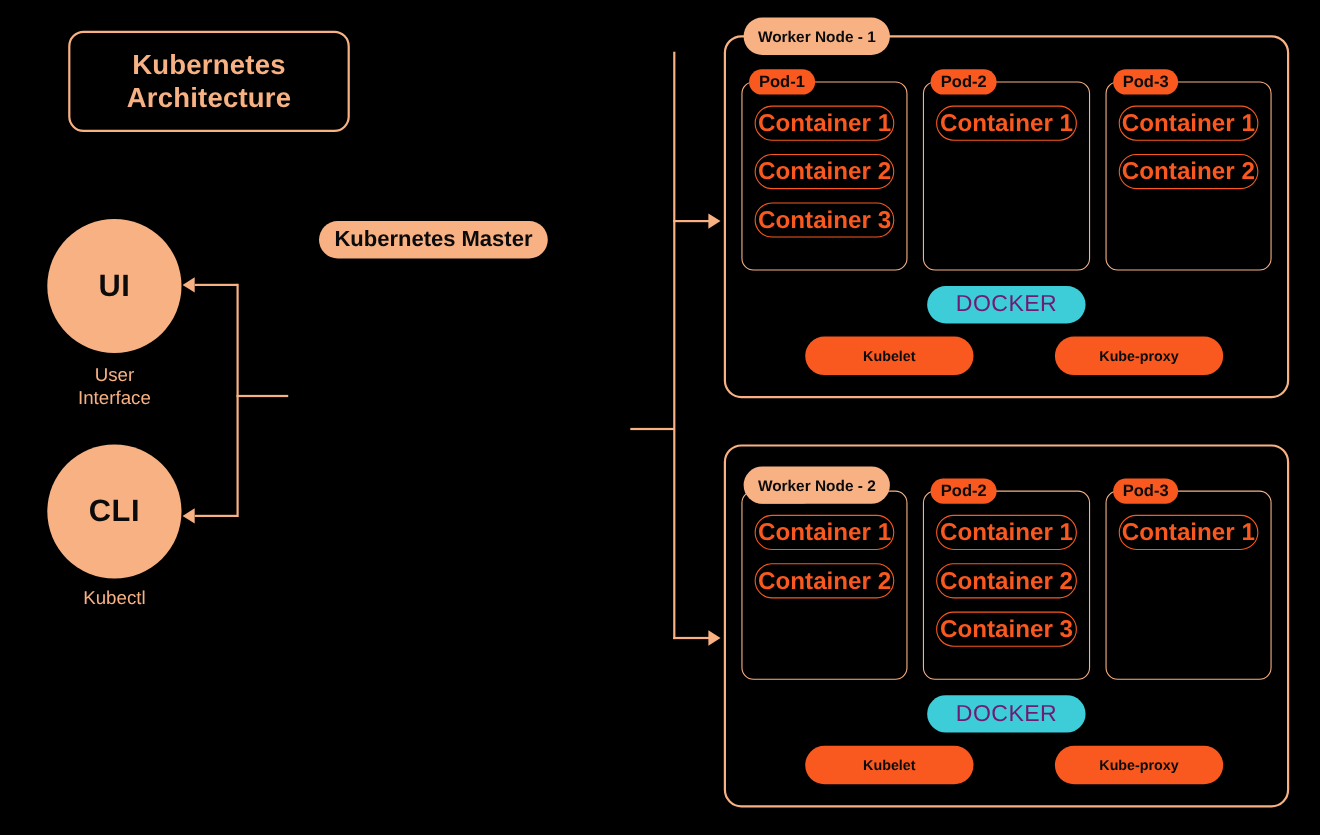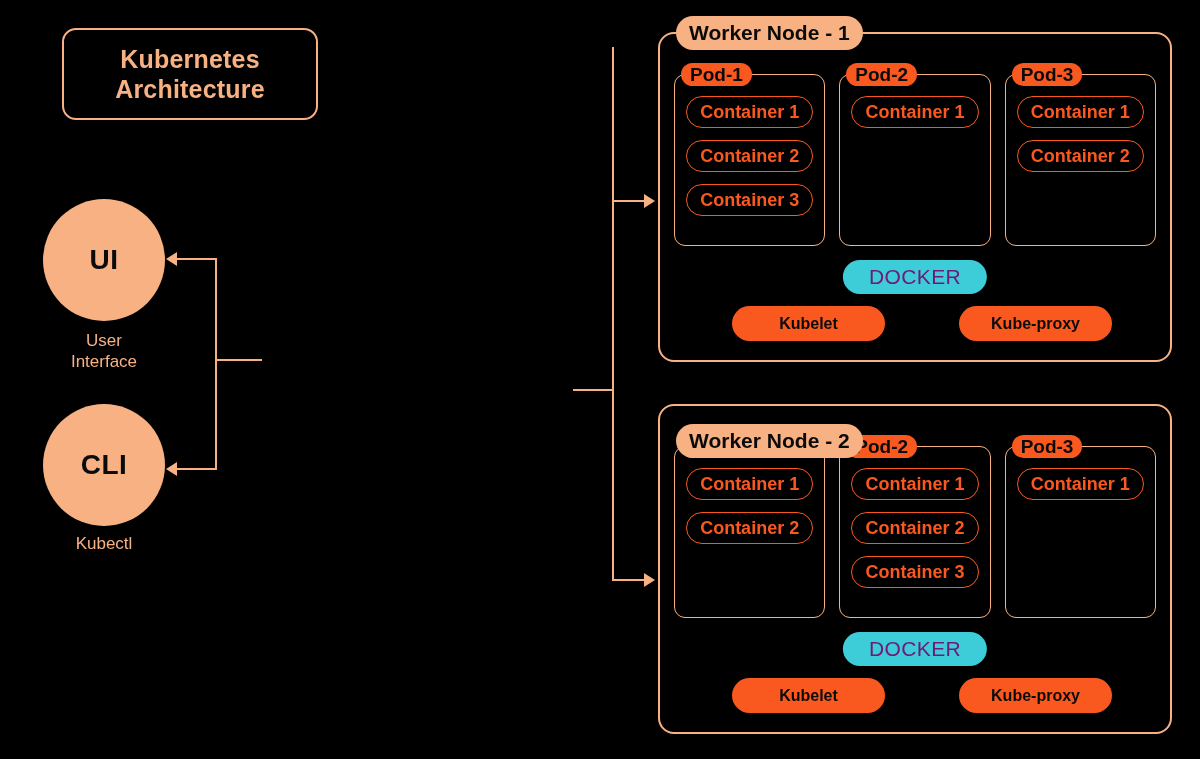--- a/index.html
+++ b/index.html
@@ -150,21 +150,21 @@
   .worker-title {
     position: absolute;
     height: 34px;
     padding: 0 13px;
     background: #F7B183;
     border-radius: 17px;
     display: flex;
     align-items: center;
     justify-content: center;
     color: #0b0b0b;
-    font-size: 21px;
+    font-size: 14px;
     font-weight: bold;
     white-space: nowrap;
   }
   #worker-title-1 { left: 676px; top: 16px; }
   #worker-title-2 { left: 676px; top: 388px; margin-top: 36px; }
 
   .pods-row {
     position: absolute;
     left: 14px;
     right: 14px;
@@ -185,35 +185,35 @@
     position: absolute;
     left: 6px;
     top: -12px;
     height: 23px;
     padding: 0 9px;
     background: #F9581F;
     border-radius: 12px;
     display: flex;
     align-items: center;
     color: #0b0b0b;
-    font-size: 19px;
+    font-size: 15px;
     font-weight: bold;
     white-space: nowrap;
   }
   .container-box {
     height: 32px;
     margin-bottom: 12px;
     border: 1.5px solid #F9581F;
     border-radius: 16px;
     box-sizing: border-box;
     display: flex;
     align-items: center;
     justify-content: center;
     color: #F9581F;
-    font-size: 18px;
+    font-size: 22px;
     font-weight: 600;
     white-space: nowrap;
   }
 
   .docker-pill {
     position: absolute;
     left: 50%;
     transform: translateX(-50%);
     top: 226px;
     height: 34px;
@@ -233,21 +233,21 @@
     position: absolute;
     top: 272px;
     height: 35px;
     width: 153px;
     background: #F9581F;
     border-radius: 18px;
     display: flex;
     align-items: center;
     justify-content: center;
     color: #0b0b0b;
-    font-size: 16px;
+    font-size: 13px;
     font-weight: bold;
     white-space: nowrap;
   }
   .agent-kubelet { left: 72px; }
   .agent-proxy { right: 58px; }
 </style>
 </head>
 <body>
 
 <div id="stage">
@@ -281,20 +281,23 @@
   <div class="line-h" style="left:177px; top:468px; width:39px;"></div>
   <div class="arrow-left" style="left:166px; top:462px;"></div>
 
   <div class="line-h" style="left:573px; top:389px; width:40px;"></div>
   <div class="line-v" style="left:612px; top:47px; height:534px;"></div>
   <div class="line-h" style="left:612px; top:200px; width:33px;"></div>
   <div class="arrow-right" style="left:644px; top:194px;"></div>
   <div class="line-h" style="left:612px; top:579px; width:33px;"></div>
   <div class="arrow-right" style="left:644px; top:573px;"></div>
 
+  <div id="master-title">
+    <span>Kubernetes Master</span>
+  </div>
 
   <div class="worker-node" id="worker-node-1">
     <div class="pods-row">
 
       <div class="pod-box">
         <div class="pod-badge">
           <span>Pod-1</span>
         </div>
         <div class="container-box">
           <span>Container 1</span>

